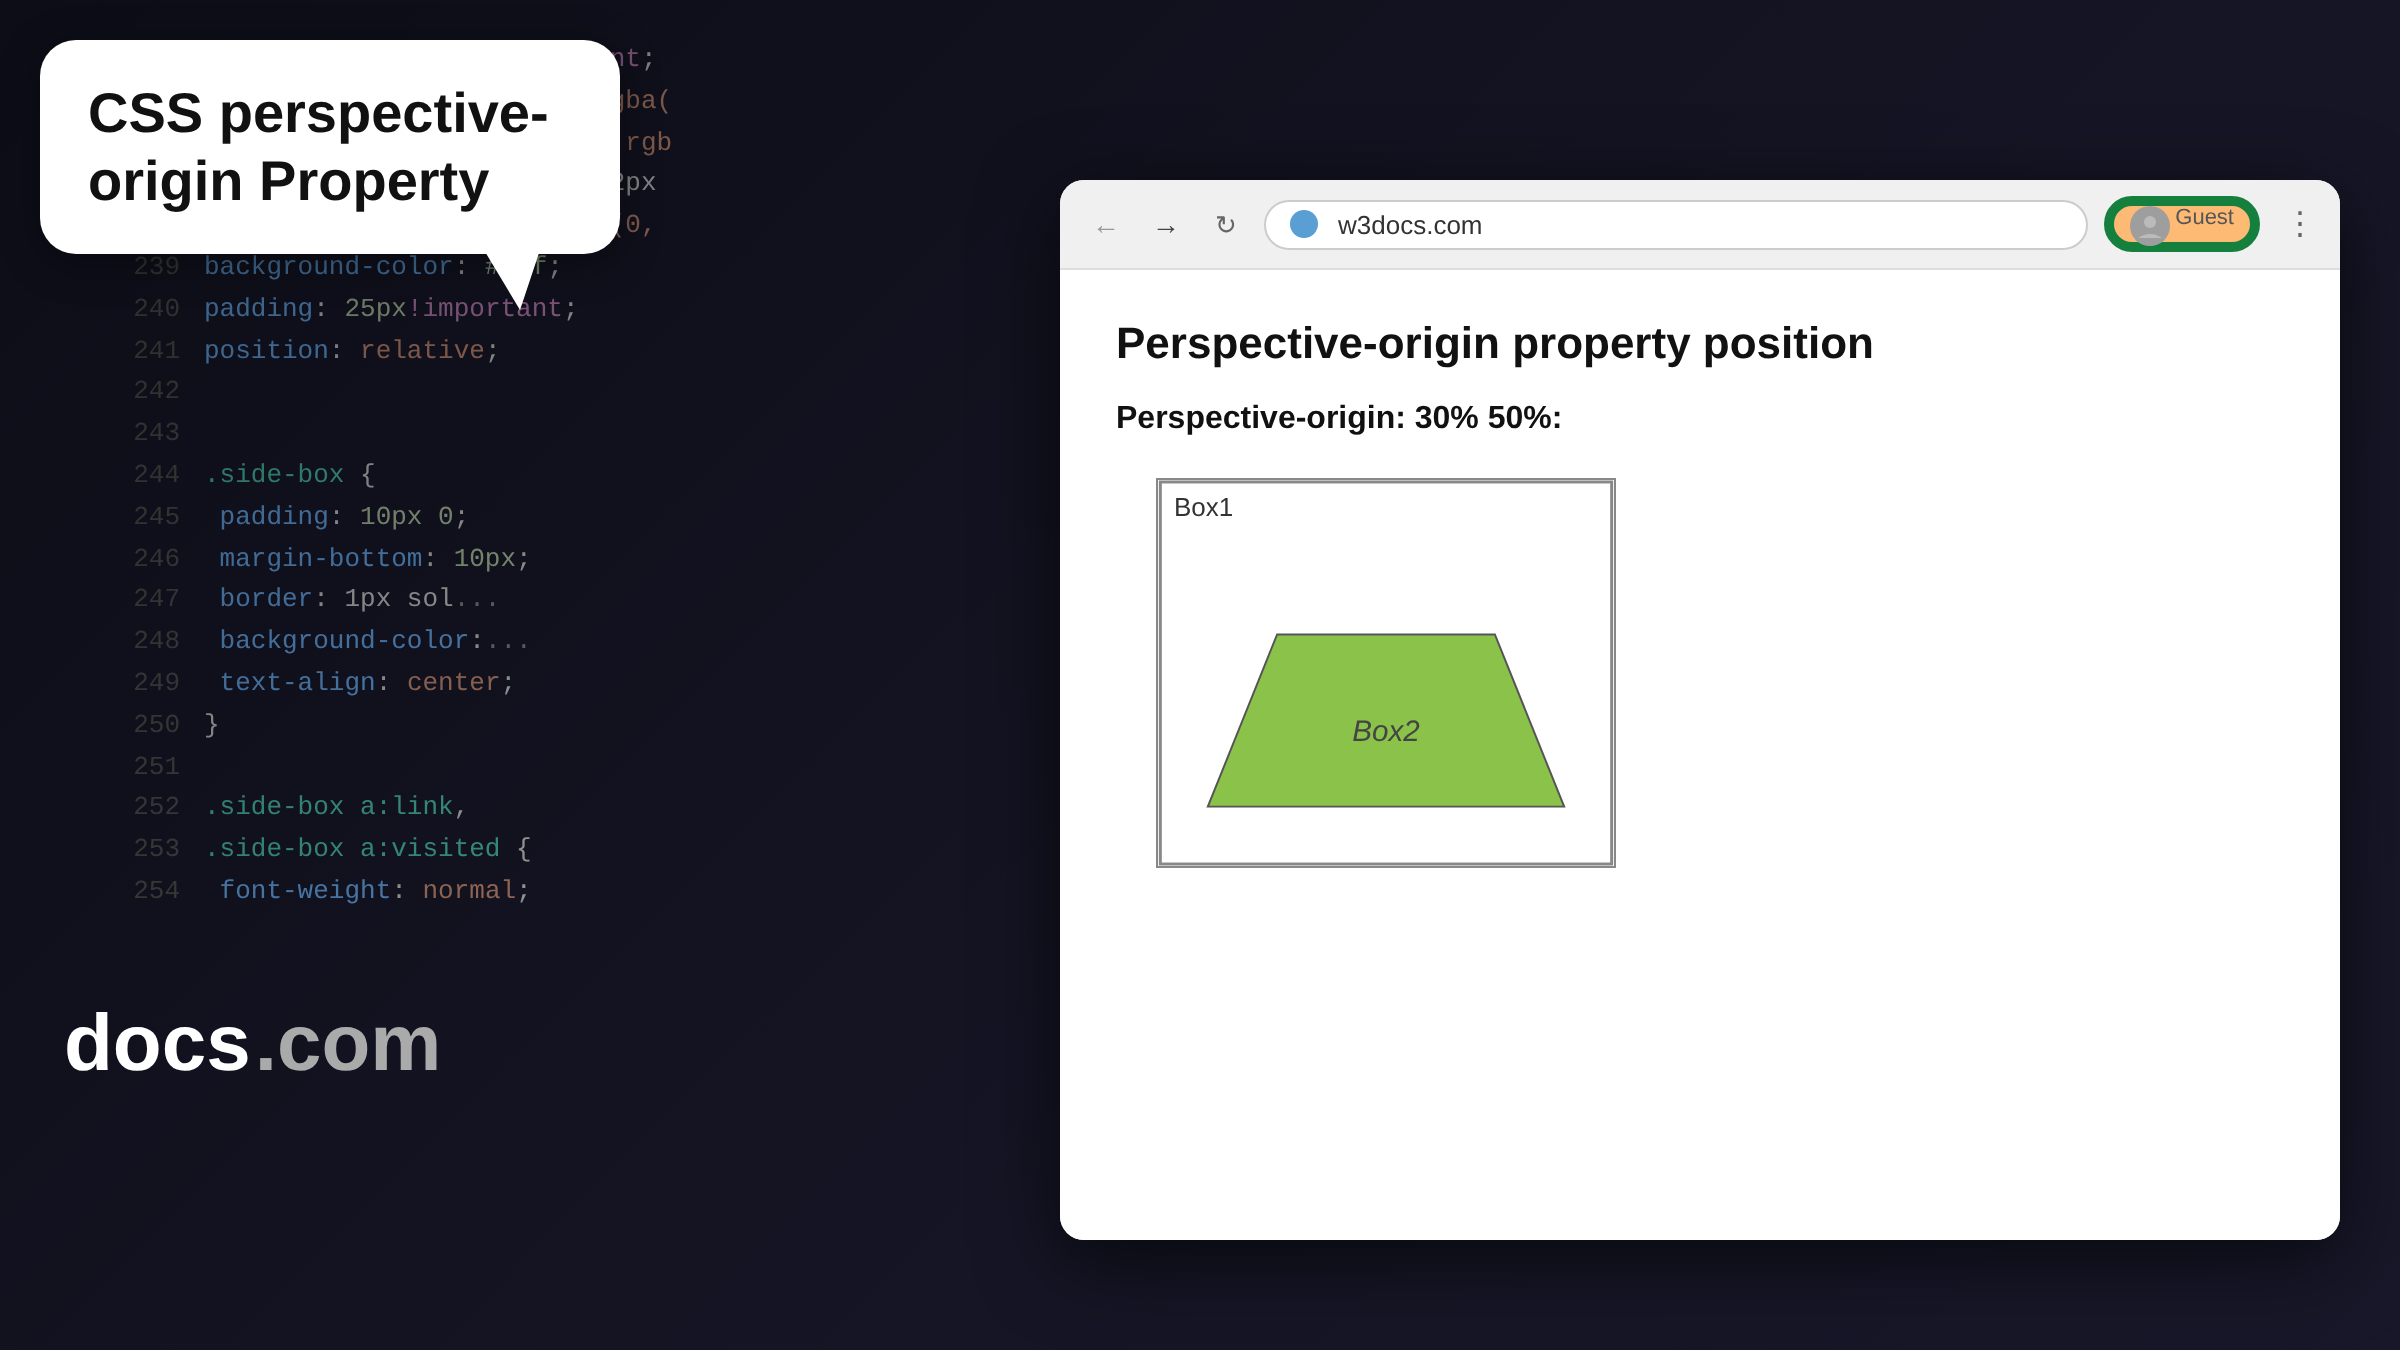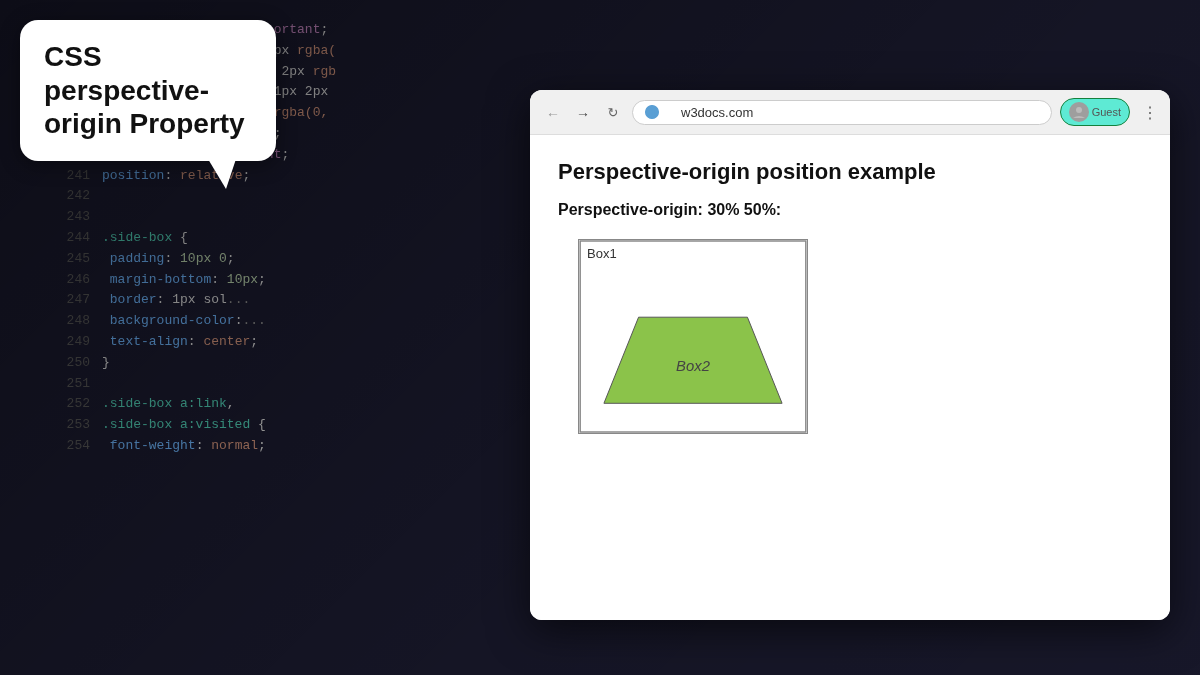--- a/index.html
+++ b/index.html
@@ -50,21 +50,21 @@
     }
 
     
     .title-card {
       position: absolute;
       top: 20px;
       left: 20px;
       background: white;
       border-radius: 18px;
       padding: 20px 24px;
-      width: 256px;
+      width: 290px;
       box-shadow: 0 4px 20px rgba(0,0,0,0.4);
     }
 
     .title-card::after {
       content: '';
       position: absolute;
       bottom: -28px;
       right: 40px;
       width: 0;
       height: 0;
@@ -244,44 +244,43 @@
     }
 
     .url-bar {
       flex: 1;
       background: white;
       border: 1px solid #ccc;
       border-radius: 20px;
       padding: 4px 12px;
       display: flex;
       align-items: center;
-      gap: 22px;
+      gap: 10px;
       font-size: 13px;
       color: #333;
     }
 
     .url-globe {
       width: 14px;
       height: 14px;
       border-radius: 50%;
       background: #5a9fd4;
       flex-shrink: 0;
     }
 
     .profile-btn {
       width: 28px;
       height: 28px;
       border-radius: 50%;
-      background: #5eead4;
-      display: flex;
-      align-items: center;
+      background: #fdba74;
+      display: flex;
       justify-content: center;
       font-size: 11px;
       color: #555;
-      border: 1px solid #15803d;
+      border: 5px solid #15803d;
       gap: 3px;
       padding: 0 8px;
       border-radius: 20px;
       width: auto;
     }
 
     .profile-icon {
       width: 20px;
       height: 20px;
       border-radius: 50%;
@@ -366,20 +365,24 @@
   <div class="line"><span class="ln">254</span><span style="color:#6ab0f5">  font-weight</span><span style="color:#d4d4d4">: </span><span style="color:#ce9178">normal</span><span style="color:#d4d4d4">;</span></div>
 </div>
 
 <div class="bg-overlay"></div>
 
 <div class="title-card">
   <h1>CSS perspective-origin Property</h1>
 </div>
 
 <div class="logo-area">
+  <span style="display:flex; align-items:baseline;">
+    <span class="logo-docs">docs</span>
+      <span class="logo-docs logo-com">.com</span>
+  </span>
 </div>
 
 <div class="browser">
 
 
   <div class="address-bar">
     <div class="nav-btn">←</div>
     <div class="nav-btn active">→</div>
     <div class="refresh-btn">↻</div>
 
@@ -403,21 +406,21 @@
           </svg>
       </div>
       <span>Guest</span>
     </div>
 
     <div class="menu-dots">⋮</div>
   </div>
 
   <div class="browser-content">
 
-    <h2 class="content-title">Perspective-origin position example</h2>
+    <h2 class="content-title">Perspective-origin property position</h2>
 
     <p class="content-subtitle">Perspective-origin: 30% 50%:</p>
 
     <div class="perspective-demo">
 
       <span style="position:absolute; top:6px; left:8px; font-size:13px; color:#333; z-index:2;">Box1</span>
 
       <svg viewBox="0 0 230 195" xmlns="http://www.w3.org/2000/svg" style="width:100%;height:100%;position:absolute;top:0;left:0;">
 
         <rect x="1" y="1" width="228" height="193" fill="white" stroke="#888" stroke-width="1.5"></rect>

